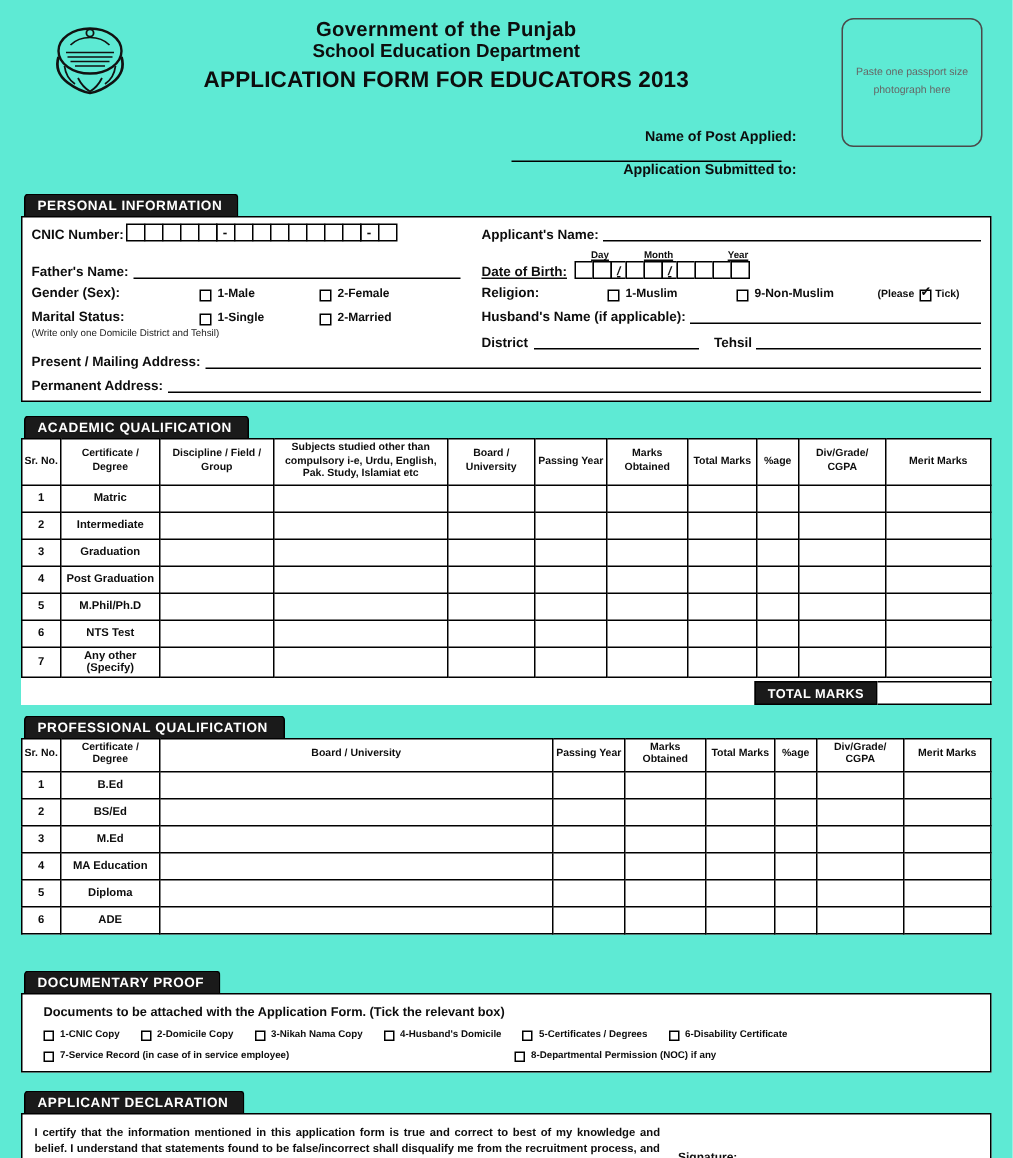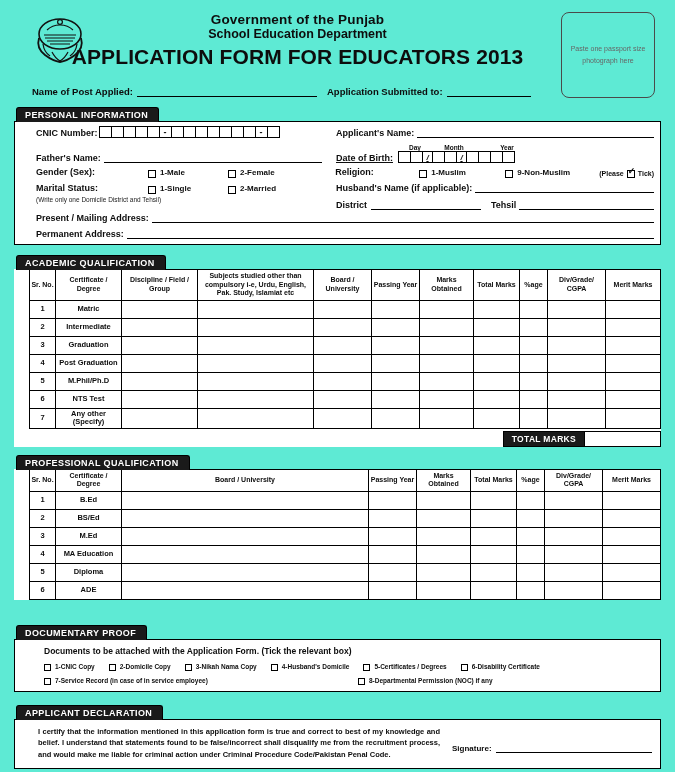--- a/index.html
+++ b/index.html
@@ -23,21 +23,21 @@
   .crest {
     position: absolute; left: 16px; top: 6px;
     width: 60px; height: 54px;
   }
   .titles {
     text-align: center; padding-top: 4px;
     margin-left: 40px; margin-right: 120px;
   }
   .t1 { font-size: 13.5px; font-weight: bold; letter-spacing: .2px; line-height: 15px; }
   .t2 { font-size: 12.5px; font-weight: bold; line-height: 15px; }
-  .t3 { font-size: 21px; font-weight: bold; margin-top: 3px; letter-spacing: .1px; }
+  .t3 { font-size: 15px; font-weight: bold; margin-top: 3px; letter-spacing: .1px; }
   .photobox {
     position: absolute; right: 6px; top: 4px;
     width: 94px; height: 86px;
     border: 1px solid #4a4a4a; border-radius: 8px;
     display: flex; align-items: center; justify-content: center;
     text-align: center; font-size: 7px; color: #666; line-height: 12px;
     padding: 4px;
   }
 
   
@@ -62,21 +62,21 @@
   .sectab {
     display: inline-block; background: #1a1a1a; color: #fff;
     font-size: 9px; font-weight: bold; letter-spacing: .4px;
     padding: 2px 10px 2px 8px;
     border: 1px solid #000; border-bottom: none;
     border-radius: 3px 3px 0 0;
     position: relative; z-index: 3; margin-left: 2px;
   }
   .secbody {
     border: 1px solid #000; margin-top: -1px; background: #fff;
-    position: relative; z-index: 1; padding-left: 15px;
+    position: relative; z-index: 1;
   }
 
   
   .pi { padding: 4px 6px 5px 6px; font-size: 9px; font-weight: bold; }
   .pirow { display: flex; align-items: flex-end; margin-bottom: 6px; }
   .pileft { width: 300px; display: flex; align-items: flex-end; }
   .piright { flex: 1; display: flex; align-items: flex-end; }
   .lbl { white-space: nowrap; }
   .grow { flex: 1; border-bottom: 1px solid #000; height: 10px; margin-left: 3px; }
 
@@ -145,21 +145,21 @@
       <div class="t1">Government of the Punjab</div>
       <div class="t2">School Education Department</div>
       <div class="t3">APPLICATION FORM FOR EDUCATORS 2013</div>
     </div>
 
     <div class="photobox">
       <span>Paste one passport size photograph here</span>
     </div>
   </div>
 
-  <div class="toprow r1" style="margin-right:130px;">
+  <div class="toprow r1" style="margin-right:130px;flex-direction:column;">
     <span class="lbl">Name of Post Applied:</span>
     <span class="dotline" style="width:180px;margin:0 10px 0 4px;"></span>
     <span class="lbl">Application Submitted to:</span>
     <span class="dotline" style="flex:1;margin-left:4px;"></span>
   </div>
 
 
   <div class="section">
     <div class="sectab">PERSONAL INFORMATION</div>
     <div class="secbody">

